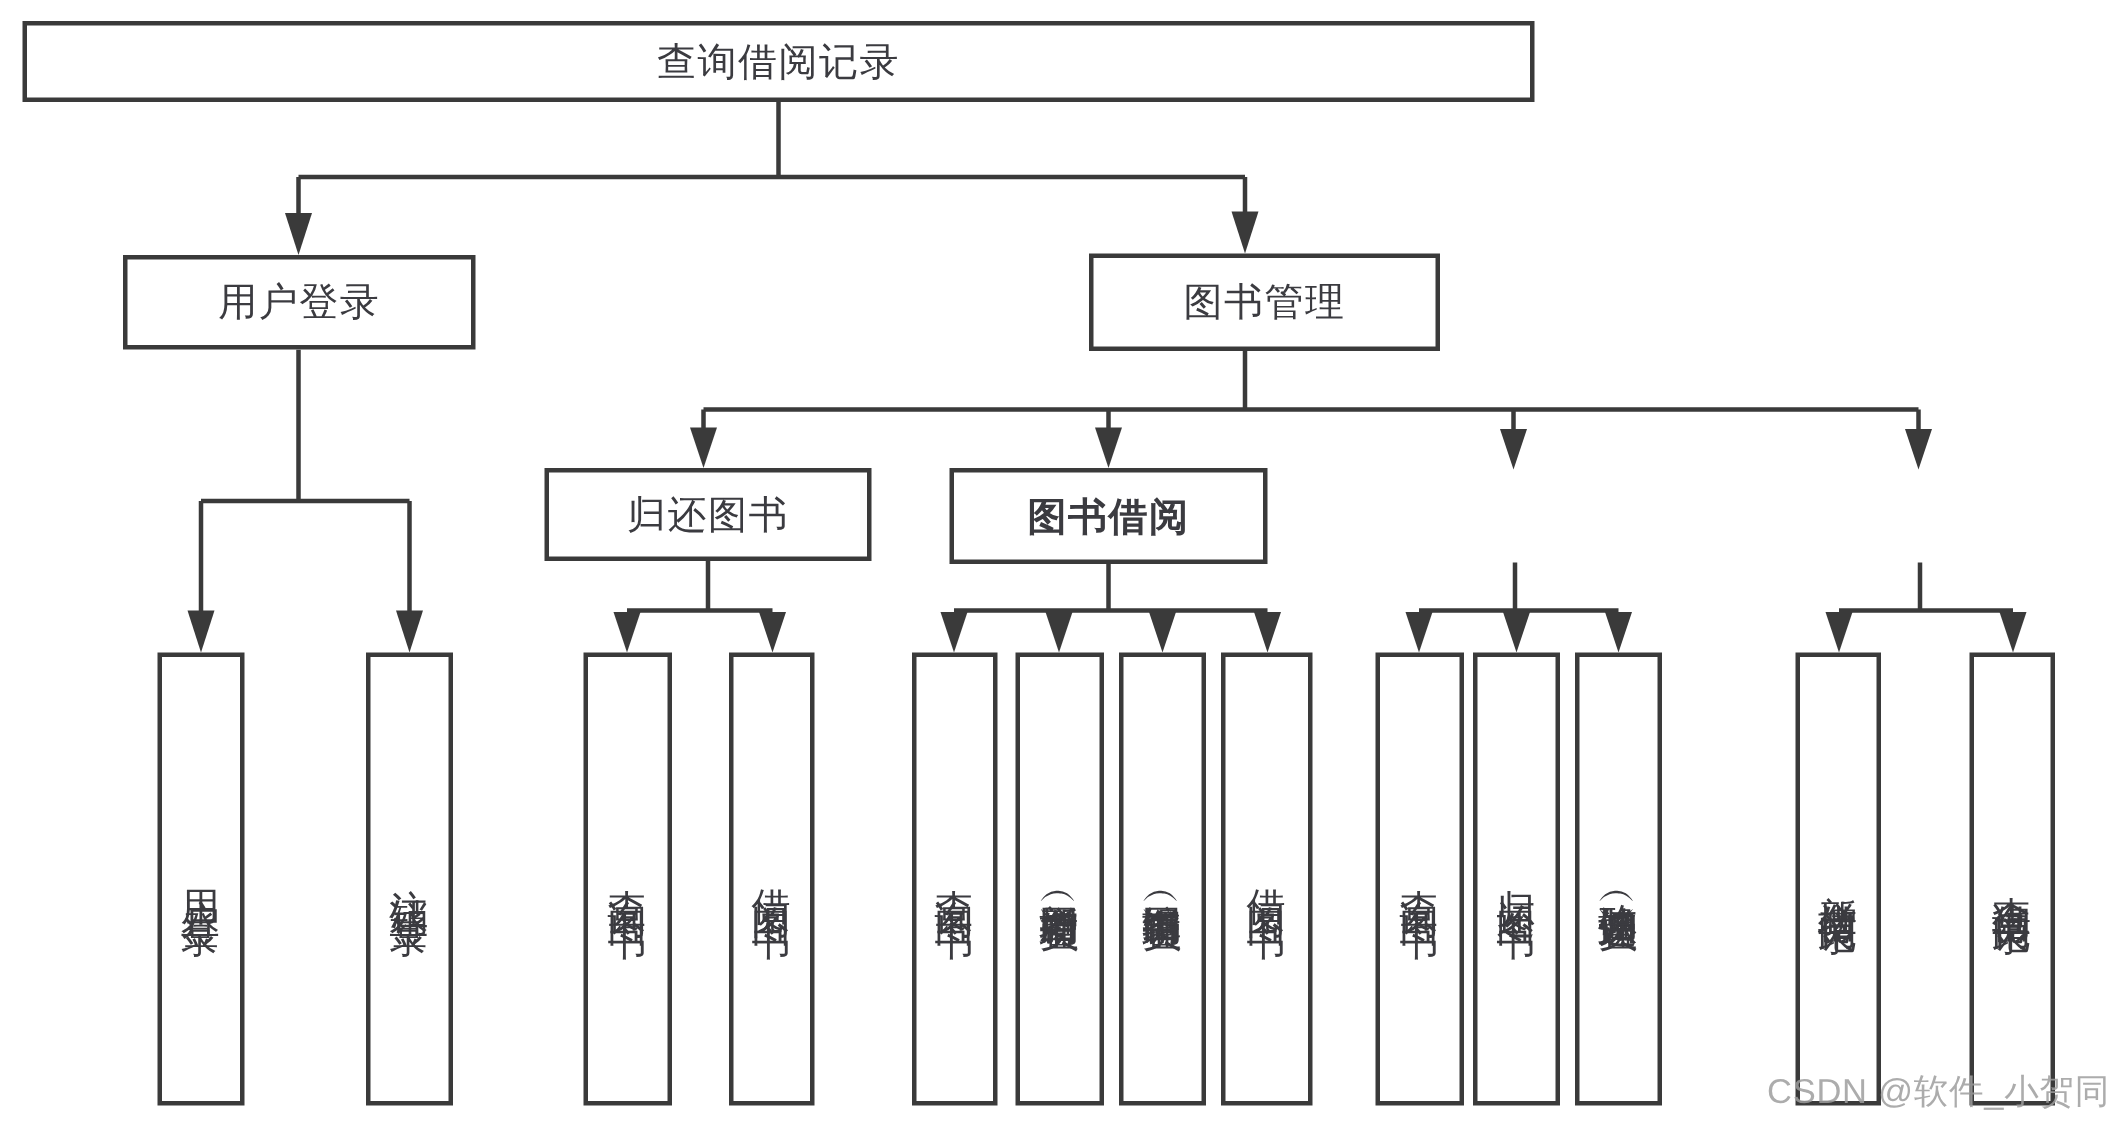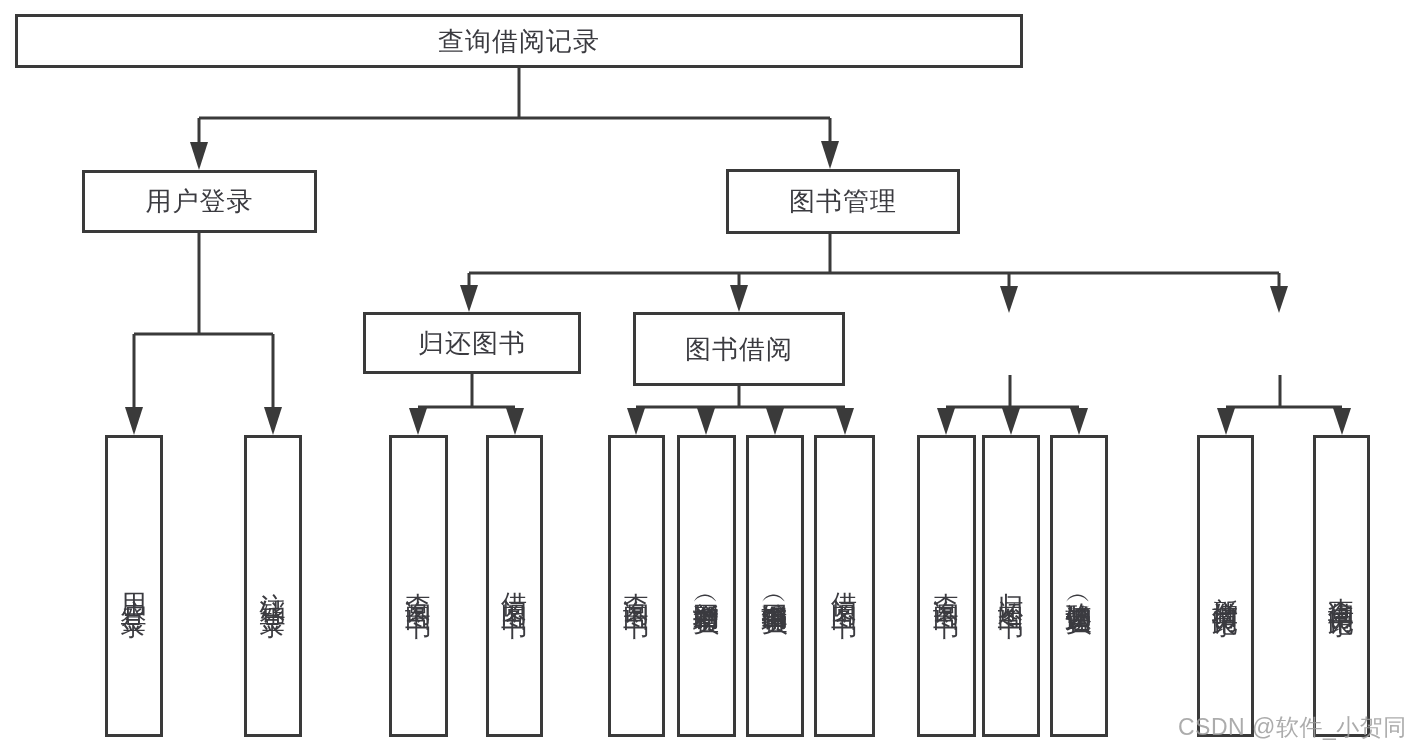--- a/index.html
+++ b/index.html
@@ -19,21 +19,21 @@
   .vt{writing-mode:vertical-rl;text-orientation:mixed;font-size:26px;line-height:1;white-space:nowrap;}
   .ls4{letter-spacing:7px;}
   .ls6{letter-spacing:3px;}
   .ls10{letter-spacing:1px;}
 
   
   .n-root{left:15px;top:14px;width:1008px;height:54px;}
   .n-user-login{left:82px;top:170px;width:235px;height:63px;}
   .n-book-mgmt{left:726px;top:169px;width:234px;height:65px;}
   .n-new-rec{left:363px;top:312px;width:218px;height:62px;}
-  .n-borrow{left:633px;top:312px;width:212px;height:74px;}
+  .n-borrow{left:633px;top:312px;width:212px;height:64px;font-weight:bold;}
   .n-current{left:903px;top:313px;width:214px;height:62px;}
   .n-records{left:1174px;top:313px;width:211px;height:62px;}
   .leaf{top:435px;height:302px;}
   .lf1{left:105px;width:58px;}
   .lf2{left:244px;width:58px;}
   .lf3{left:389px;width:59px;}
   .lf4{left:486px;width:57px;}
   .lf5{left:608px;width:57px;}
   .lf6{left:677px;width:59px;}
   .lf7{left:746px;width:58px;}

